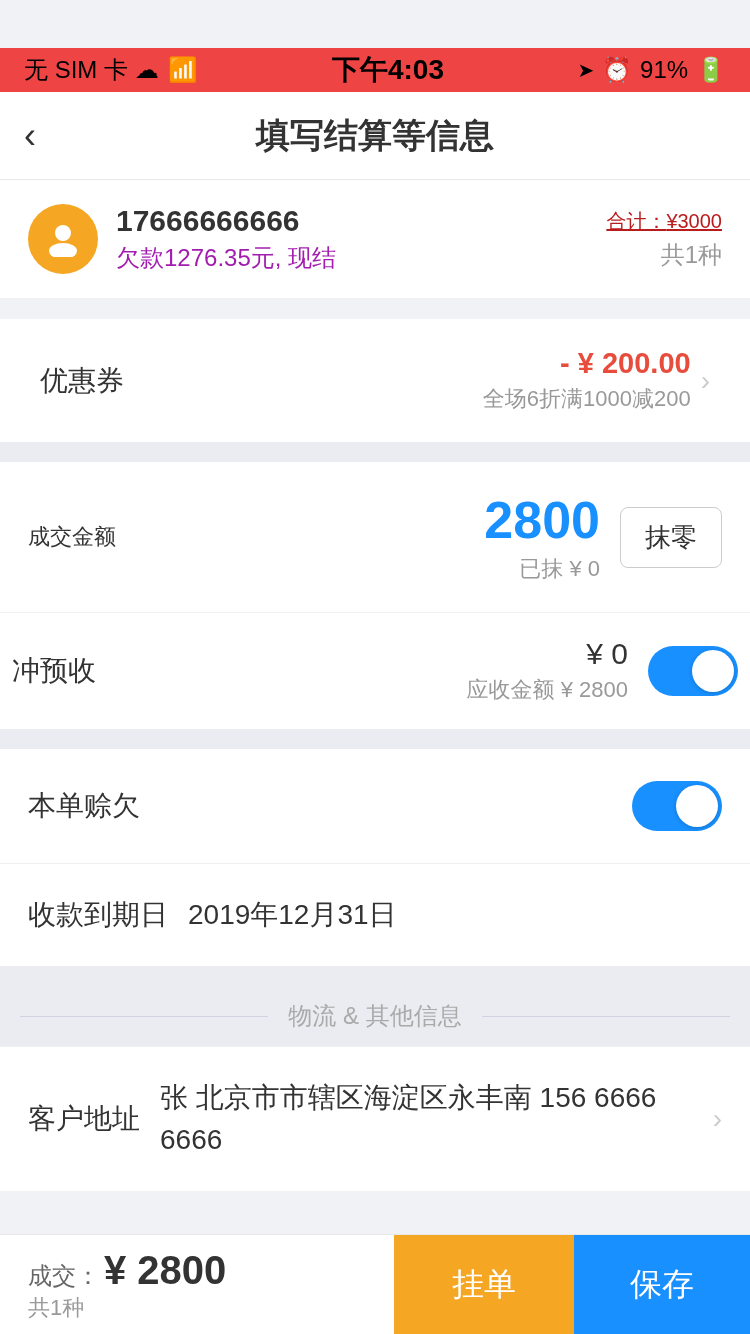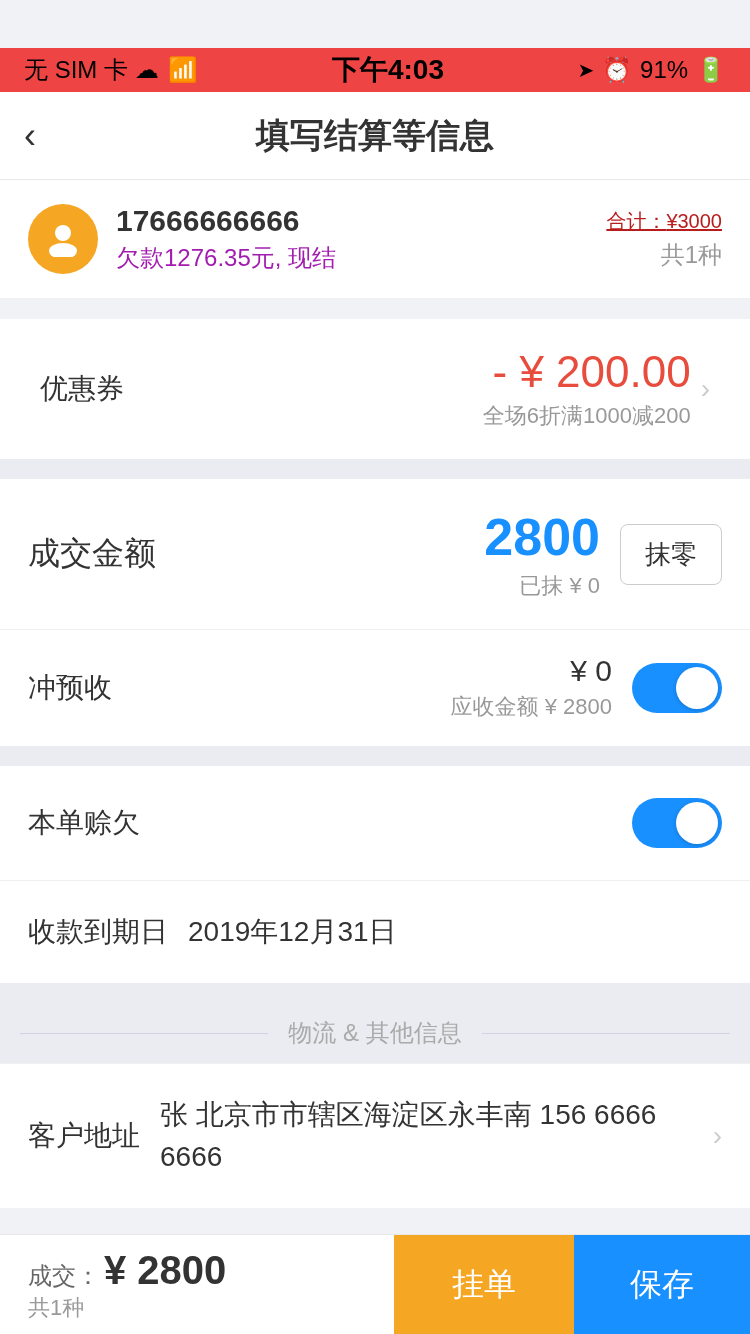--- a/index.html
+++ b/index.html
@@ -95,54 +95,54 @@
     .coupon-row {
       display: flex;
       align-items: center;
       justify-content: space-between;
       padding: 28px 40px;
       background: #fff;
     }
     .coupon-label { font-size: 28px; color: #333; }
     .coupon-right { display: flex; align-items: center; gap: 10px; }
     .coupon-value { text-align: right; }
-    .coupon-amount { font-size: 44px; color: #e74c3c; font-weight: 400; }
+    .coupon-amount { font-size: 29px; color: #e74c3c; font-weight: 700; }
     .coupon-desc { font-size: 22px; color: #999; margin-top: 4px; }
 
     
     .deal-row {
       display: flex;
       align-items: center;
       justify-content: space-between;
       padding: 28px 28px;
       background: #fff;
       border-top: 1px solid #f0f0f0;
     }
-    .deal-label { font-size: 32px; color: #333; }
+    .deal-label { font-size: 22px; color: #333; }
     .deal-right { display: flex; align-items: center; gap: 20px; }
     .deal-amount-wrap { text-align: right; }
     .deal-amount { font-size: 52px; color: #1890ff; font-weight: 600; }
     .deal-sub { font-size: 22px; color: #999; margin-top: 4px; }
     .round-zero-btn {
       border: 1px solid #ccc;
       border-radius: 8px;
       padding: 12px 24px;
       font-size: 26px;
       color: #333;
       background: #fff;
       cursor: pointer;
       white-space: nowrap;
     }
 
     
     .flush-row {
       display: flex;
       align-items: center;
       justify-content: space-between;
-      padding: 24px 28px;
+      padding: 24px 12px;
       background: #fff;
       border-top: 1px solid #f0f0f0;
     }
     .flush-label { font-size: 28px; color: #333; }
     .flush-right { display: flex; align-items: center; gap: 20px; }
     .flush-value-wrap { text-align: right; }
     .flush-amount { font-size: 30px; color: #333; }
     .flush-sub { font-size: 22px; color: #999; margin-top: 4px; }
 
     

